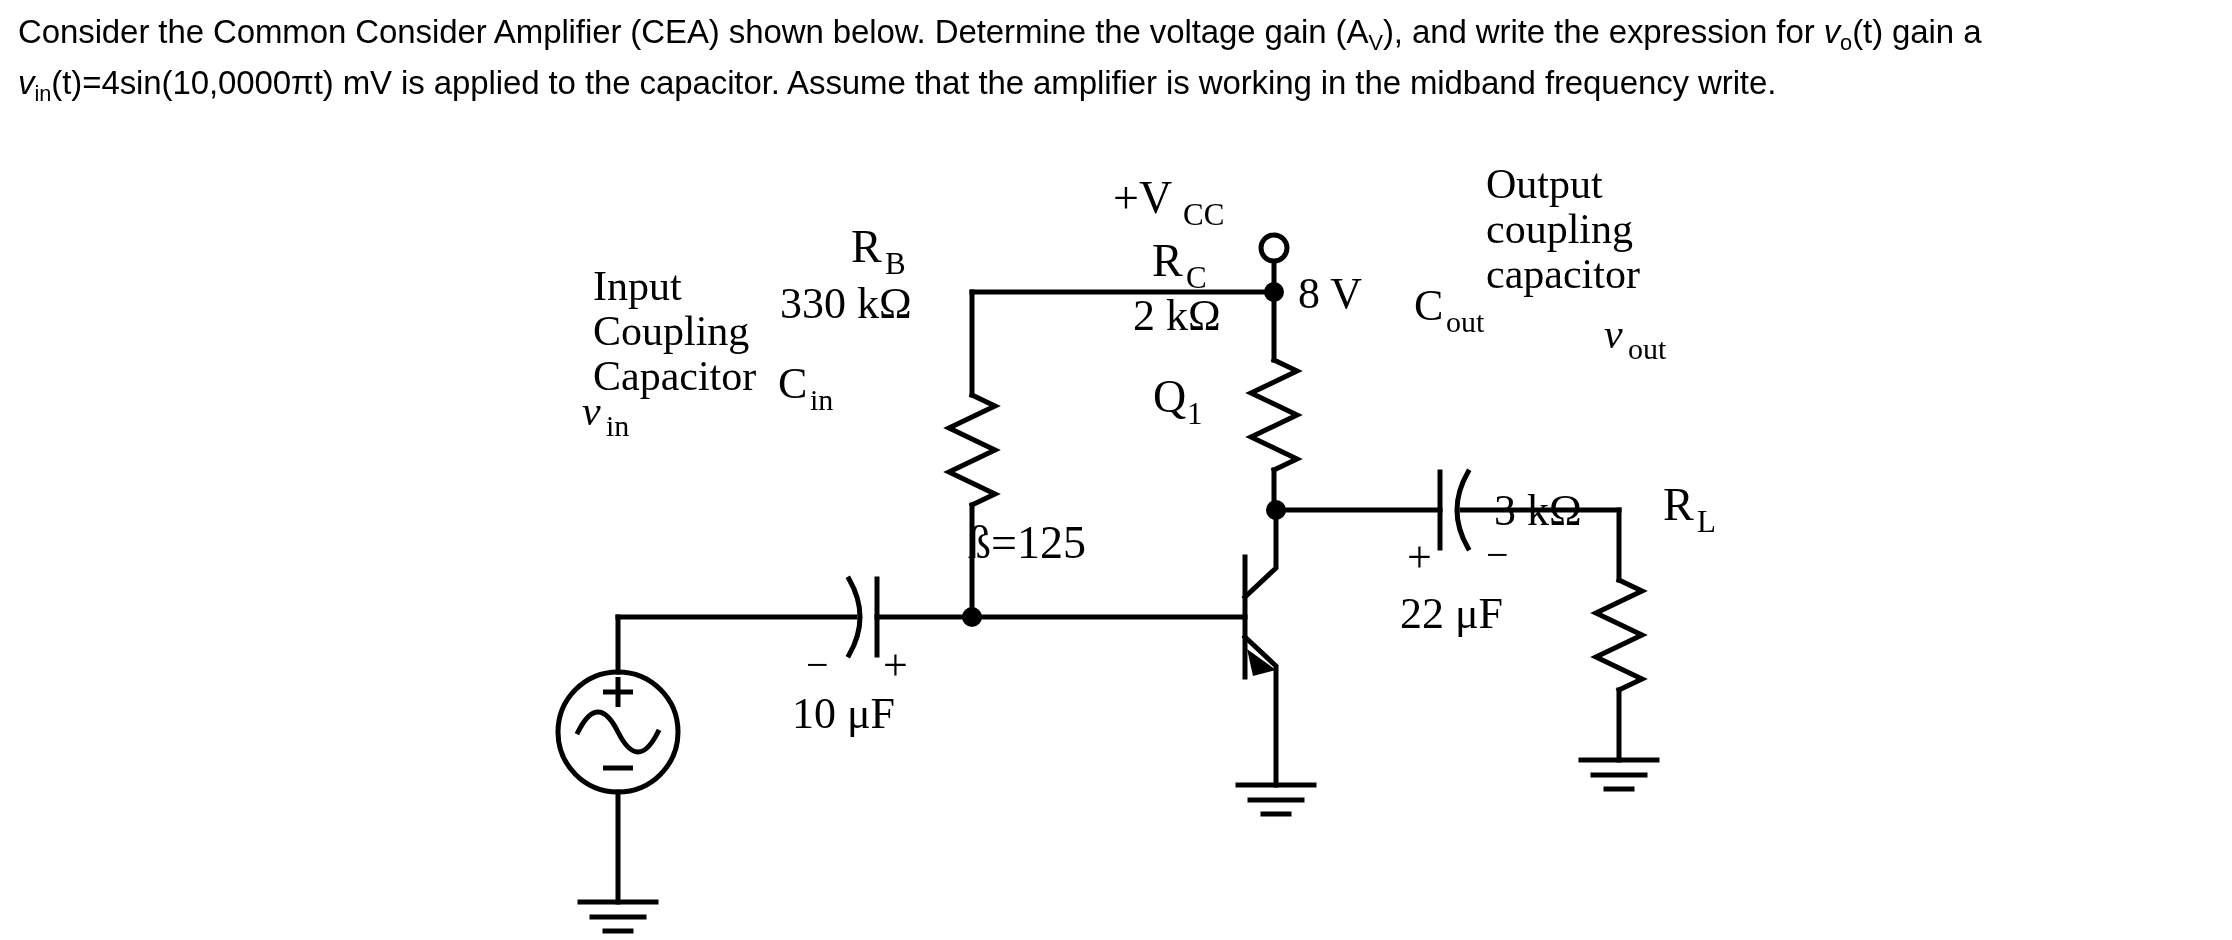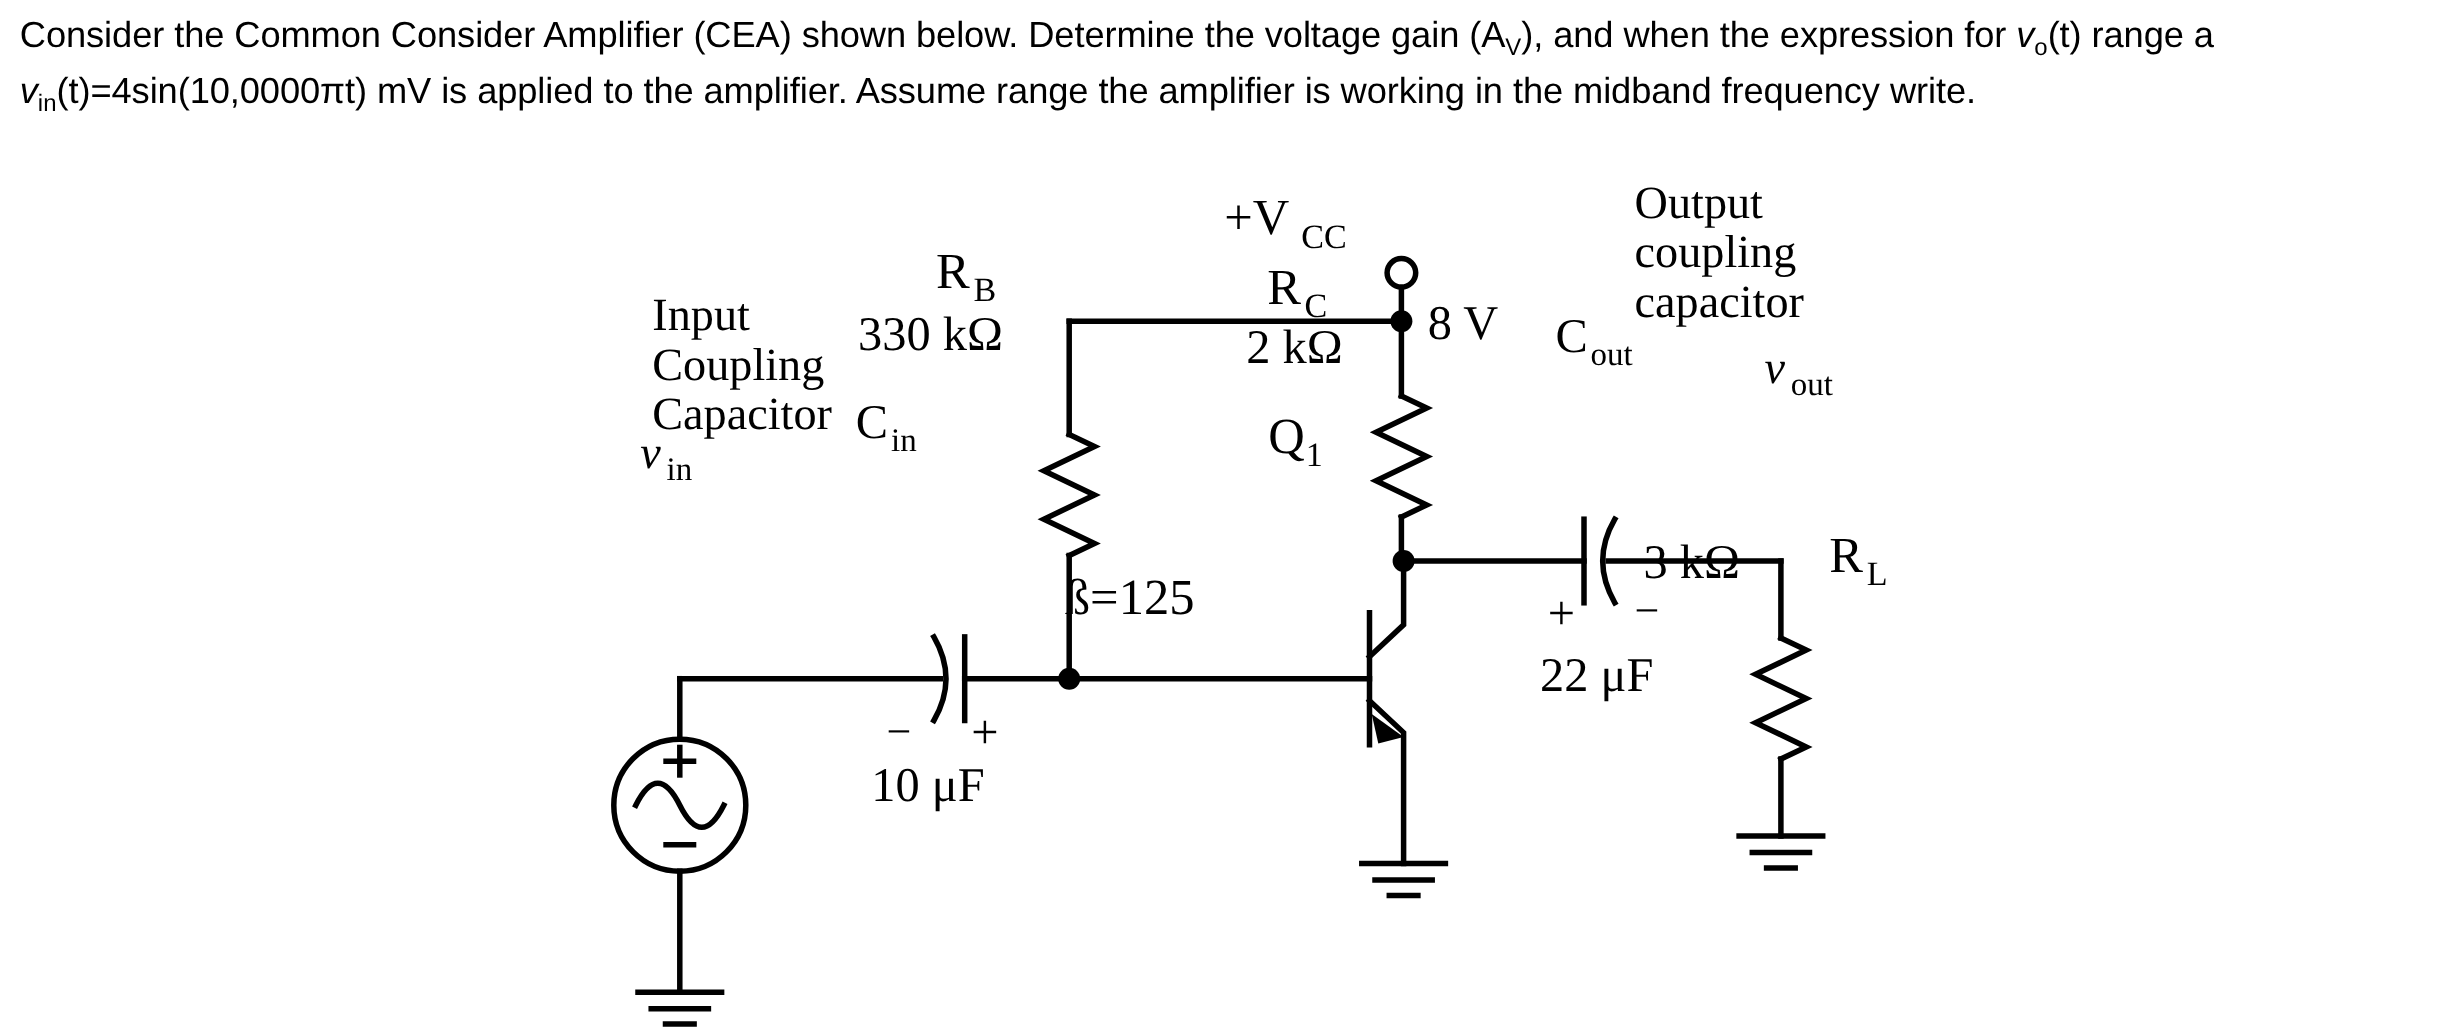--- a/index.html
+++ b/index.html
@@ -61,22 +61,22 @@
     font-style: italic;
     fill: #000000;
   }
 </style>
 </head>
 <body>
 
 <div id="page">
 
   <div id="statement">
-    <span>Consider the Common Consider Amplifier (CEA) shown below. Determine the voltage gain (A</span><span class="sub">V</span><span>), and when the expression for </span><span class="ital">v</span><span class="sub">o</span><span>(t)</span>
-    <span>range a </span><span class="ital">v</span><span class="sub">in</span><span>(t)=4sin(10,0000πt) mV is applied to the amplifier. Assume range the amplifier is working in the midband frequency</span>
+    <span>Consider the Common Consider Amplifier (CEA) shown below. Determine the voltage gain (A</span><span class="sub">V</span><span>), and write the expression for </span><span class="ital">v</span><span class="sub">o</span><span>(t)</span>
+    <span>gain a </span><span class="ital">v</span><span class="sub">in</span><span>(t)=4sin(10,0000πt) mV is applied to the capacitor. Assume that the amplifier is working in the midband frequency</span>
     <span>write.</span>
   </div>
 
   <div id="circuit">
     <svg width="2232" height="780" viewBox="0 0 2232 780">
 
       <g fill="none" stroke="#000000" stroke-width="5" stroke-linecap="square" stroke-linejoin="miter">
 
         <path d="M 972 132 L 1274 132"></path>
 

